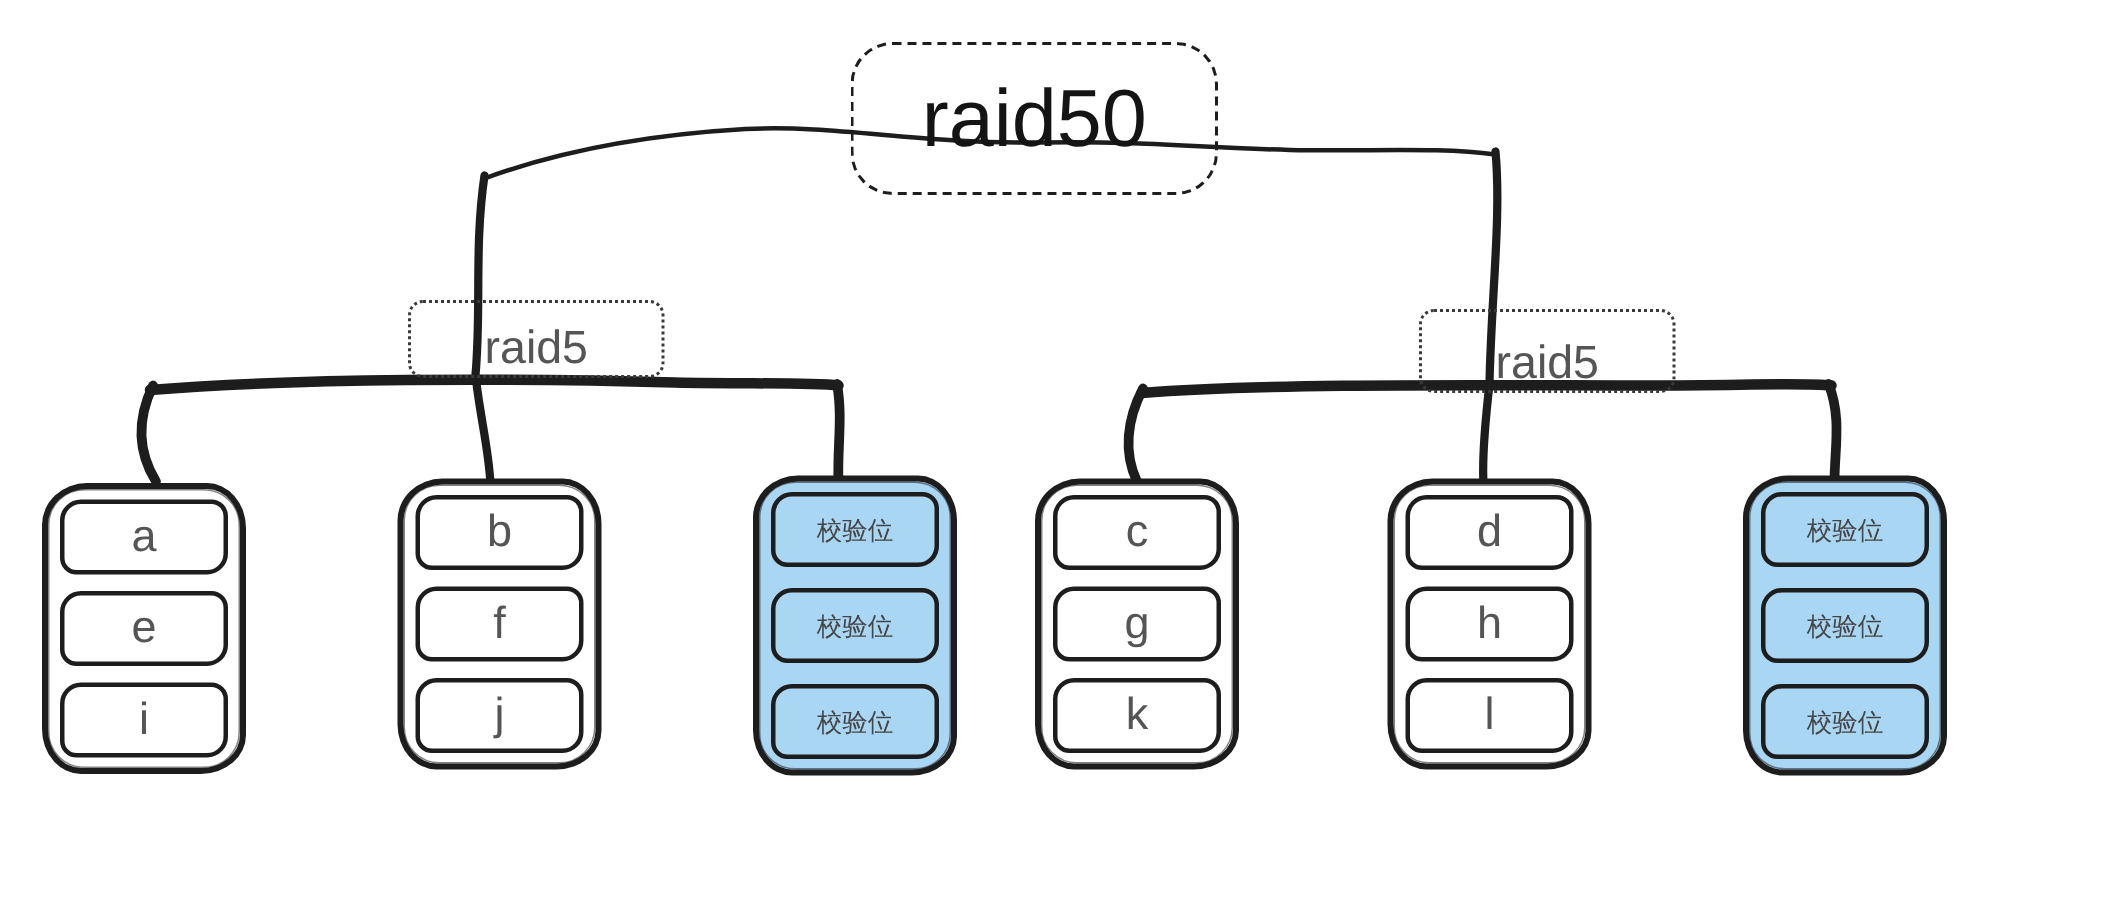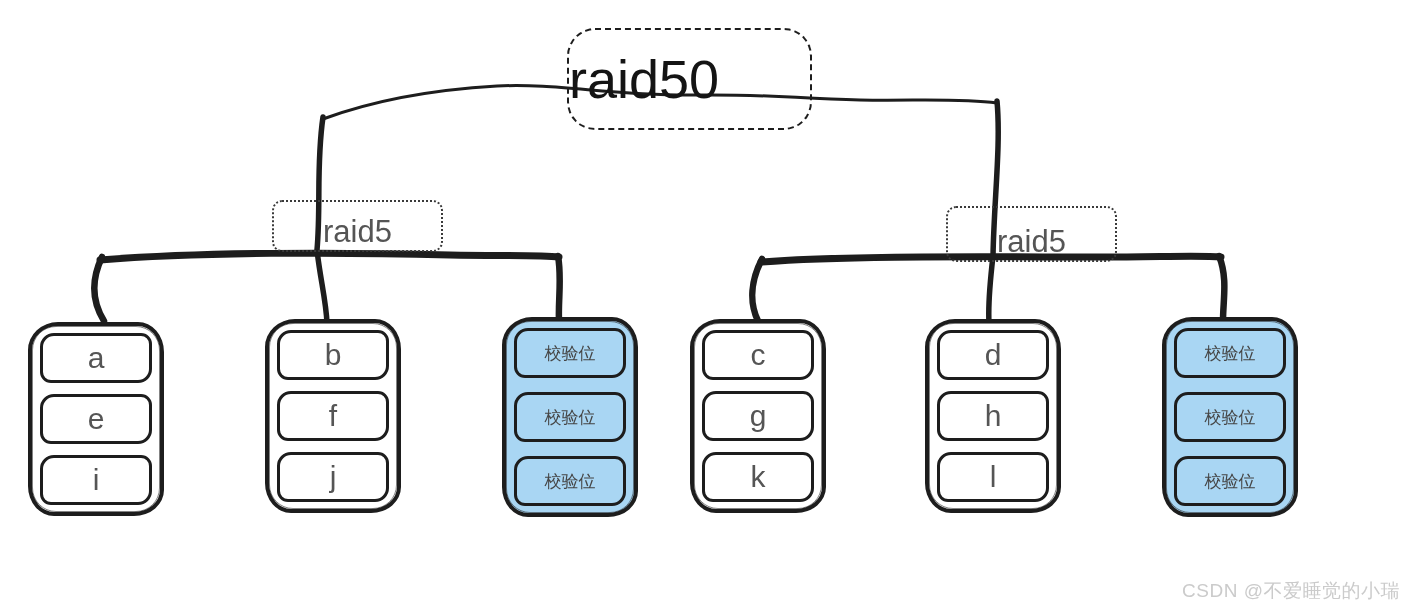--- a/index.html
+++ b/index.html
@@ -26,21 +26,21 @@
     stroke-linecap: round;
     stroke-linejoin: round;
   }
   
   .raid50-box {
     position: absolute;
     left: 567px; top: 28px;
     width: 245px; height: 102px;
     border: 2.5px dashed #1d1d1d;
     border-radius: 28px;
-    display: flex; align-items: center; 
+    display: flex; align-items: center; justify-content: center;
     font-size: 54px;
     color: #141414;
     background: transparent;
     box-sizing: border-box;
   }
   
   .raid5-box {
     position: absolute;
     border: 2px dotted #3a3a3a;
     border-radius: 10px;
@@ -168,15 +168,14 @@
     <div class="disk-cell">h</div>
     <div class="disk-cell">l</div>
   </div>
 
   <div class="disk-group parity g6">
     <div class="disk-cell">校验位</div>
     <div class="disk-cell">校验位</div>
     <div class="disk-cell">校验位</div>
   </div>
 
-  <div class="watermark">CSDN @不爱睡觉的小瑞</div>
 
 </div>
 
 </body></html>

